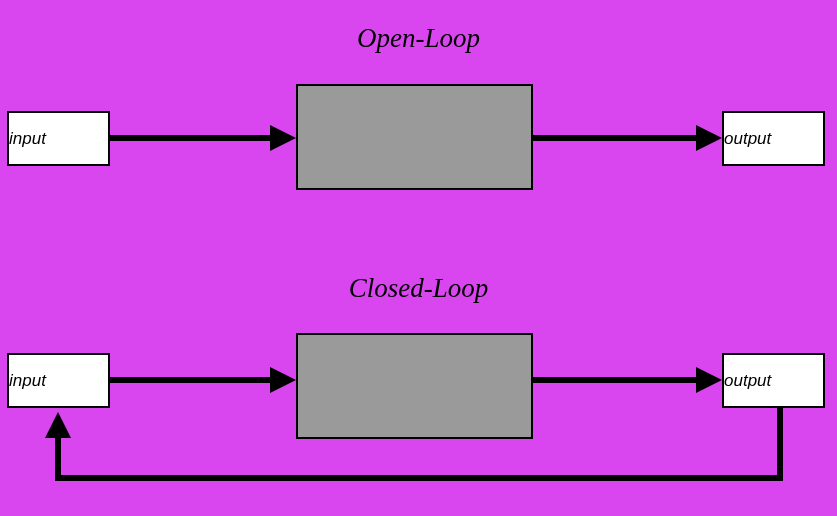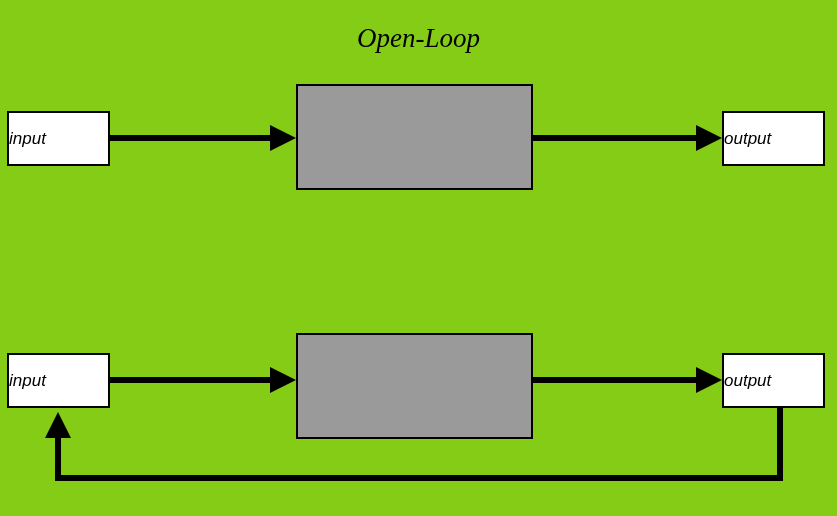--- a/index.html
+++ b/index.html
@@ -4,21 +4,21 @@
 <style>
   html, body {
     margin: 0;
     padding: 0;
     background: #ffffff;
   }
   #canvas {
     position: relative;
     width: 837px;
     height: 516px;
-    background: #84cc16;
+    background: #d946ef;
     overflow: hidden;
     font-family: "Liberation Sans", sans-serif;
   }
   .diagram-title {
     position: absolute;
     width: 100%;
     left: 0;
     text-align: center;
     font-family: "Liberation Serif", serif;
     font-style: italic;
@@ -99,20 +99,21 @@
 
   <div class="arrow" id="ol-arrow-2" style="left:533px; top:135px; width:189px;">
     <div class="shaft" style="width:165px;"></div>
     <div class="head" style="left:163px;"></div>
   </div>
 
   <div class="io-box" id="ol-output" style="left:722px; top:111px; width:103px; height:55px;">
     <span class="io-label">output</span>
   </div>
 
+  <div class="diagram-title" id="title-closed">Closed-Loop</div>
 
   <div class="io-box" id="cl-input" style="left:7px; top:353px; width:103px; height:55px;">
     <span class="io-label">input</span>
   </div>
 
   <div class="arrow" id="cl-arrow-1" style="left:110px; top:377px; width:186px;">
     <div class="shaft" style="width:162px;"></div>
     <div class="head" style="left:160px;"></div>
   </div>
 

